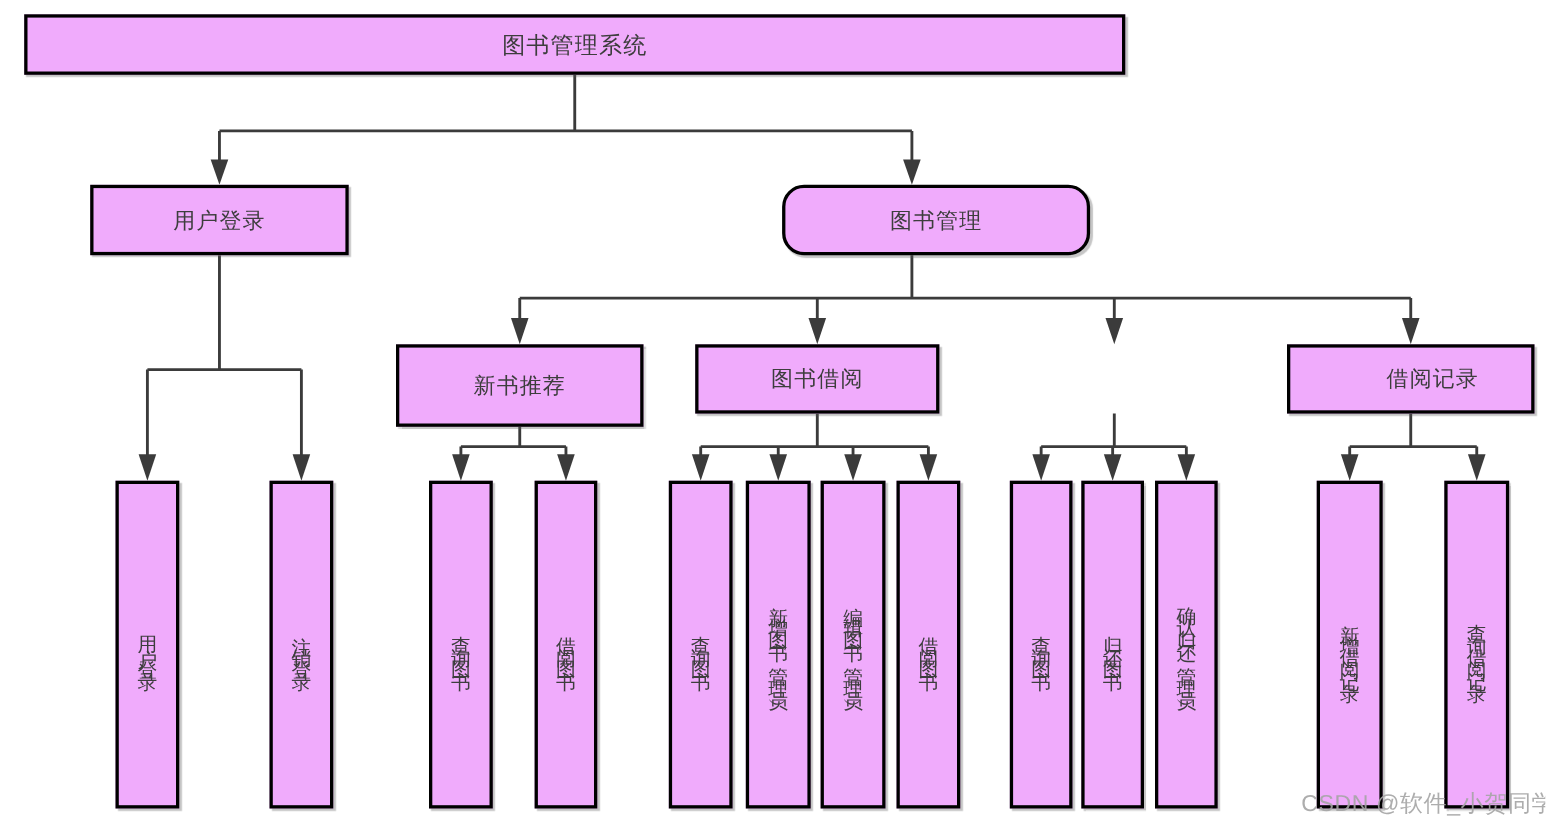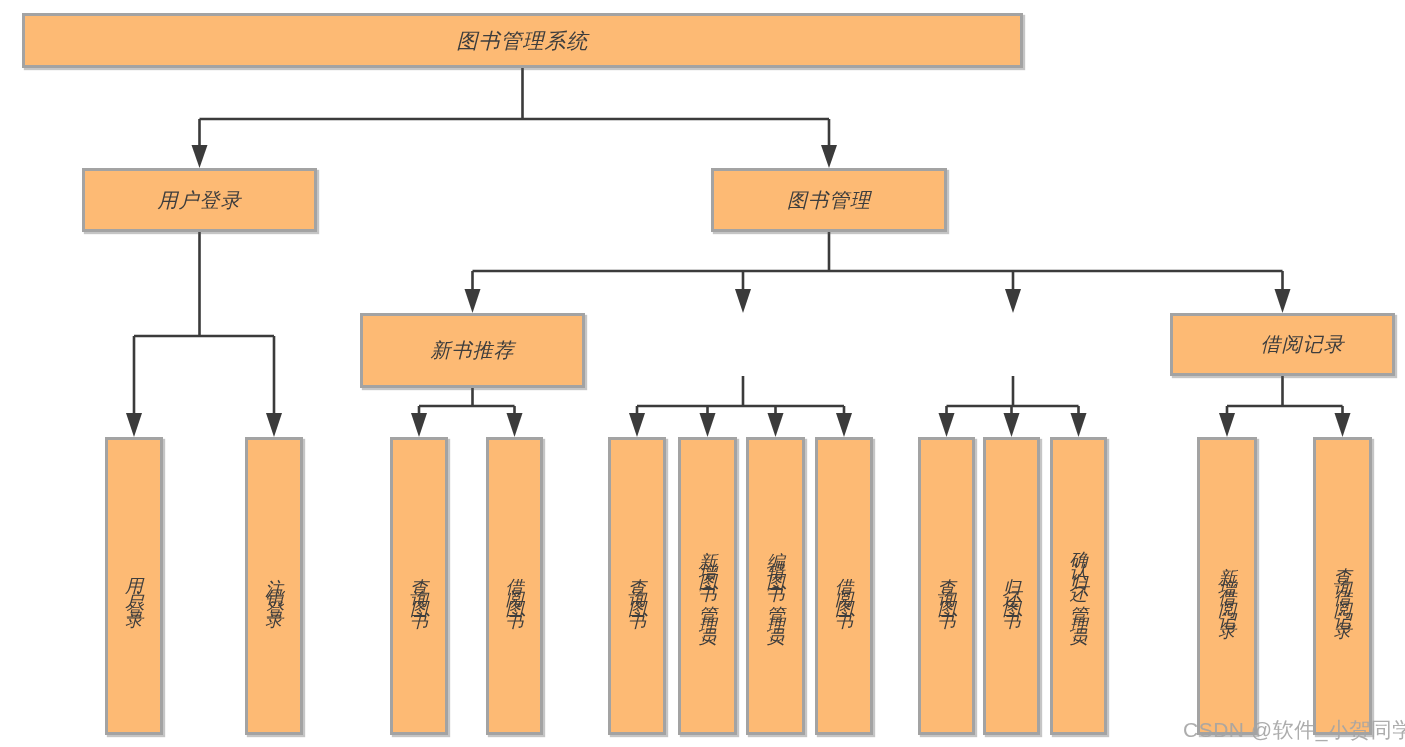--- a/index.html
+++ b/index.html
@@ -18,29 +18,28 @@
   .wires {
     position: absolute;
     left: 0; top: 0;
     width: 1405px;
     height: 747px;
     z-index: 1;
   }
   .node {
     position: absolute;
     box-sizing: border-box;
-    background: #fdba74;
-    border: 3px solid #a3a3a3;
+    background: #f0abfc;
+    border: 3px solid #000000;
     box-shadow: 2px 2px 1px rgba(90,90,90,0.35);
     display: flex;
     align-items: center;
     justify-content: center;
     color: #3d3d3d;
     z-index: 2;
-    font-style: italic;
   }
   .node.h span {
     white-space: nowrap;
     letter-spacing: 1px;
   }
   .node.root { font-size: 21px; }
   .node.branch { font-size: 20px; }
   .node.leaf { font-size: 18px; }
   .node.leaf span {
     writing-mode: vertical-rl;
@@ -104,26 +103,29 @@
     </g>
   </svg>
 
   <div class="node h root" style="left:22px; top:13px; width:1001px; height:55px;">
     <span>图书管理系统</span>
   </div>
 
   <div class="node h branch" style="left:82px; top:168px; width:235px; height:64px;">
     <span>用户登录</span>
   </div>
-  <div class="node h branch" style="left:711px; top:168px; width:236px; height:64px;">
+  <div class="node h branch" style="left:711px; top:168px; width:280px; height:64px;border-radius:20px;">
     <span>图书管理</span>
   </div>
 
   <div class="node h branch" style="left:360px; top:313px; width:225px; height:75px;">
     <span>新书推荐</span>
+  </div>
+  <div class="node h branch" style="left:632px; top:313px; width:222px; height:63px;">
+    <span>图书借阅</span>
   </div>
   <div class="node h branch" style="left:1170px; top:313px; width:225px; height:63px;padding-left:40px;">
     <span>借阅记录</span>
   </div>
 
   <div class="node leaf" style="left:105px; top:437px; width:58px; height:298px;">
     <span>用户登录</span>
   </div>
   <div class="node leaf" style="left:245px; top:437px; width:58px; height:298px;">
     <span>注销登录</span>

